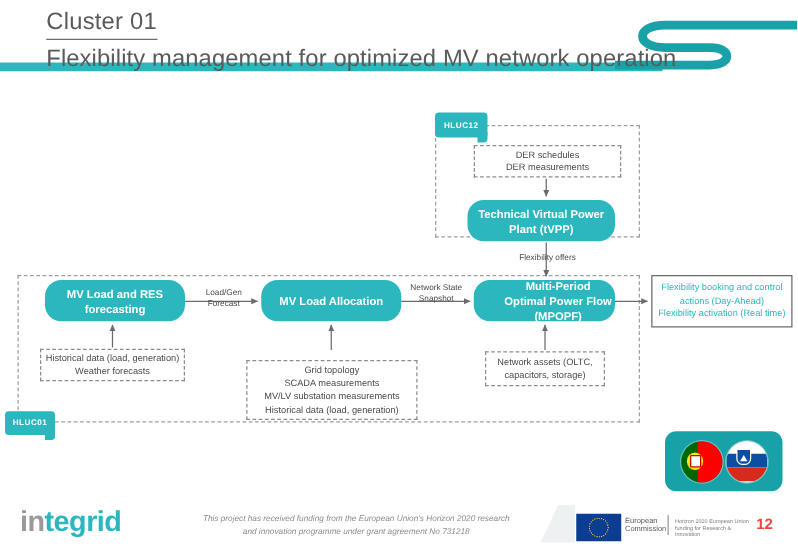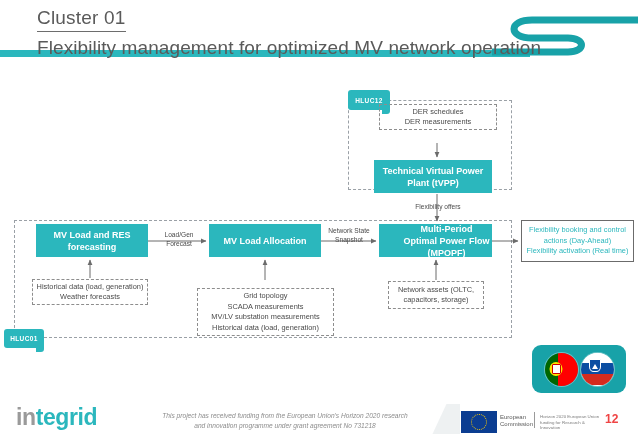--- a/index.html
+++ b/index.html
@@ -48,34 +48,34 @@
     width:8px;height:8px;background:#2bb7bd;
     border-radius:0 0 3px 0;
   }
   #tag-hluc12{left:348px;top:90px;width:42px;height:20px;}
   #tag-hluc01{left:4px;top:329px;width:40px;height:19px;}
 
   .proc{
     position:absolute;background:#2bb7bd;color:#ffffff;
     font-size:9px;font-weight:bold;line-height:12px;
     display:flex;align-items:center;justify-content:center;
-    text-align:center;box-sizing:border-box;padding:2px;
+    text-align:center;box-sizing:border-box;padding:2px;border-radius:13px;
   }
   #proc-tvpp{left:374px;top:160px;width:118px;height:33px;}
   #proc-forecast{left:36px;top:224px;width:112px;height:33px;}
   #proc-allocation{left:209px;top:224px;width:112px;height:33px;}
   #proc-mpopf{left:379px;top:224px;width:113px;height:33px;padding-left:24px;}
 
   .datanote{
     position:absolute;border:1px dashed #8d8d8d;box-sizing:border-box;
     font-size:7.4px;line-height:10.5px;color:#4a4a4a;text-align:center;
     display:flex;flex-direction:column;align-items:center;justify-content:center;
     background:transparent;
   }
-  #note-der{left:379px;top:104px;width:118px;height:26px;}
+  #note-der{left:379px;top:116px;width:118px;height:26px;}
   #note-hist{left:32px;top:279px;width:116px;height:26px;}
   #note-grid{left:197px;top:288px;width:137px;height:48px;}
   #note-assets{left:388px;top:281px;width:96px;height:28px;}
 
   .outbox{
     position:absolute;border:1px solid #6b6b6b;box-sizing:border-box;
     font-size:7.4px;line-height:10.5px;color:#2bb7bd;text-align:center;
     display:flex;flex-direction:column;align-items:center;justify-content:center;
     background:#ffffff;
   }

